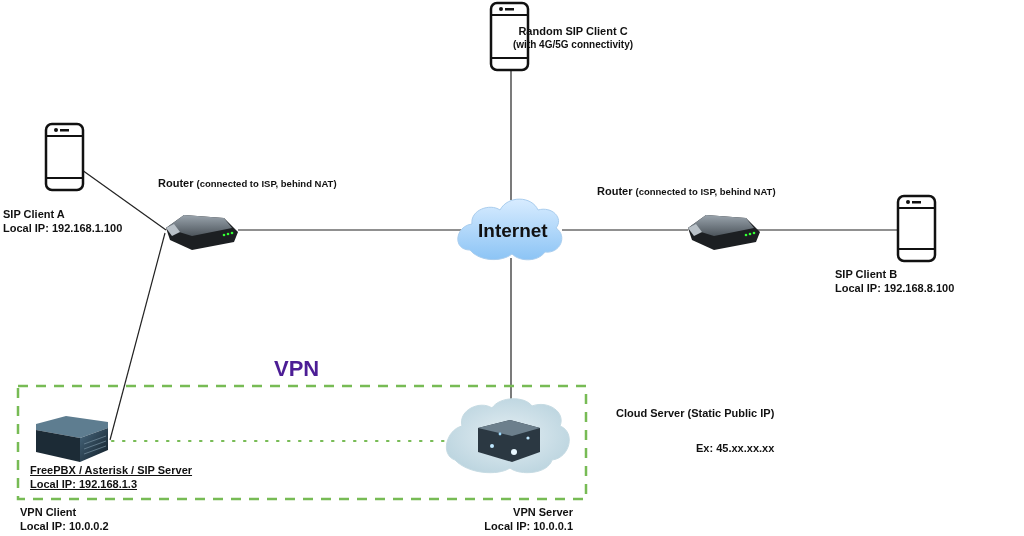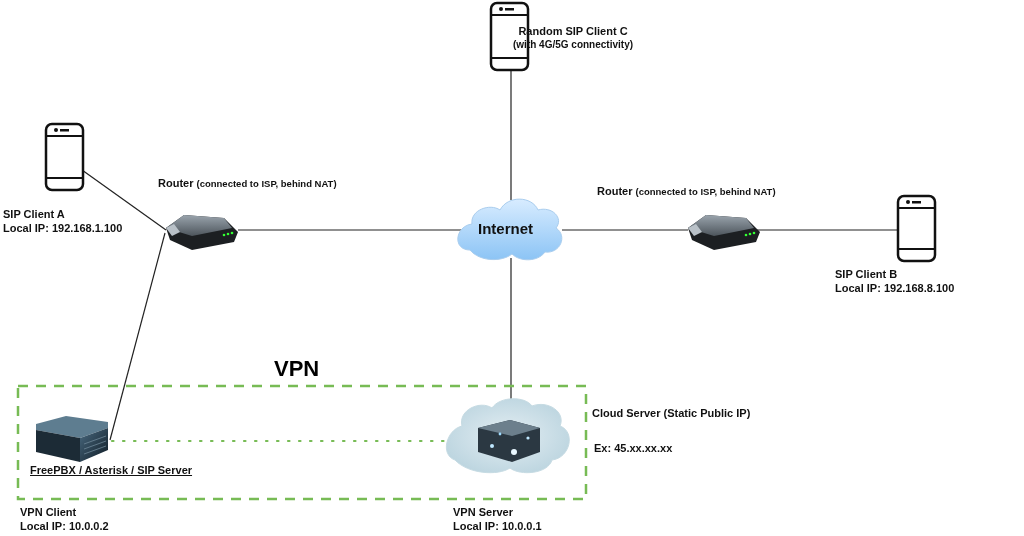--- a/index.html
+++ b/index.html
@@ -2,22 +2,22 @@
 <html><head>
 <meta charset="utf-8">
 <style>
   html, body { margin:0; padding:0; background:#fff; }
   body { width:1024px; height:536px; position:relative; overflow:hidden;
          font-family:"Liberation Sans", sans-serif; color:#111; }
   svg#diagram { position:absolute; left:0; top:0; }
   .lbl { position:absolute; font-weight:bold; font-size:11px; line-height:14px; white-space:nowrap; }
   .lbl .sub { font-size:10px; }
   .lbl .small { font-size:9.5px; }
-  .vpn-title { position:absolute; left:274px; top:356px; font-size:22px; font-weight:bold; color:#000000; }
-  .cloud-text { position:absolute; font-weight:bold; font-size:15px; }
+  .vpn-title { position:absolute; left:274px; top:356px; font-size:22px; font-weight:bold; color:#4c1d95; }
+  .cloud-text { position:absolute; font-weight:bold; font-size:19px; }
 </style>
 </head>
 <body>
 
 <svg id="diagram" width="1024" height="536" viewBox="0 0 1024 536">
   <defs>
     <linearGradient id="cloudGrad" x1="0" y1="0" x2="0" y2="1">
       <stop offset="0" stop-color="#d8ecff"></stop>
       <stop offset="1" stop-color="#8cc4f5"></stop>
     </linearGradient>
@@ -138,28 +138,29 @@
 
 <div class="lbl" style="left:835px;top:267px;">
   <div>SIP Client B</div>
   <div>Local IP: 192.168.8.100</div>
 </div>
 
 <div class="vpn-title">VPN</div>
 
 <div class="lbl" style="left:30px;top:463px;text-decoration:underline;">
   <div>FreePBX / Asterisk / SIP Server</div>
+  <div>Local IP: 192.168.1.3</div>
 </div>
 
 <div class="lbl" style="left:20px;top:505px;">
   <div>VPN Client</div>
   <div>Local IP: 10.0.0.2</div>
 </div>
 
-<div class="lbl" style="left:592px;top:406px;">
+<div class="lbl" style="left:616px;top:406px;text-align:right;">
   <div>Cloud Server (Static Public IP)</div>
   <div style="margin-top:21px;margin-left:2px;">Ex: 45.xx.xx.xx</div>
 </div>
 
-<div class="lbl" style="left:453px;top:505px;text-align:left;width:120px;">
+<div class="lbl" style="left:453px;top:505px;text-align:right;width:120px;">
   <div>VPN Server</div>
   <div>Local IP: 10.0.0.1</div>
 </div>
 
 </body></html>

